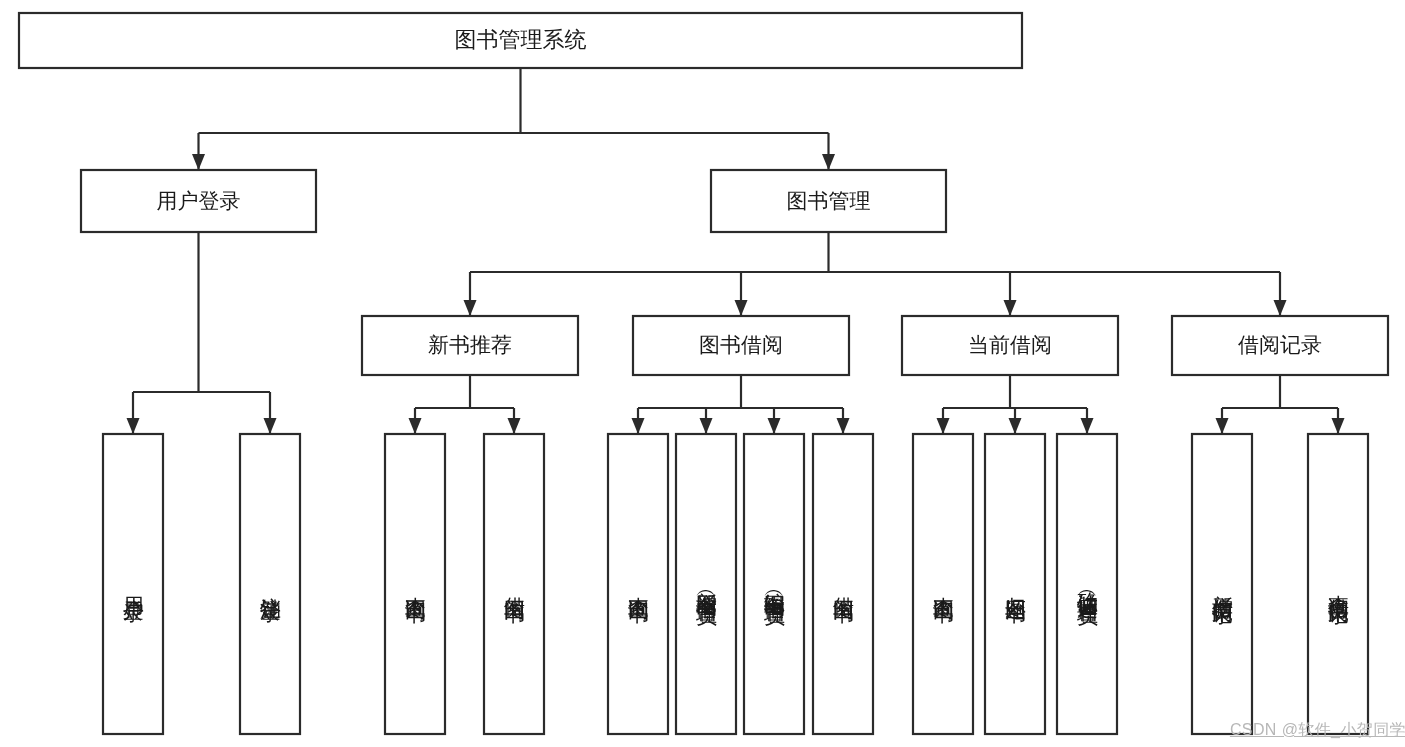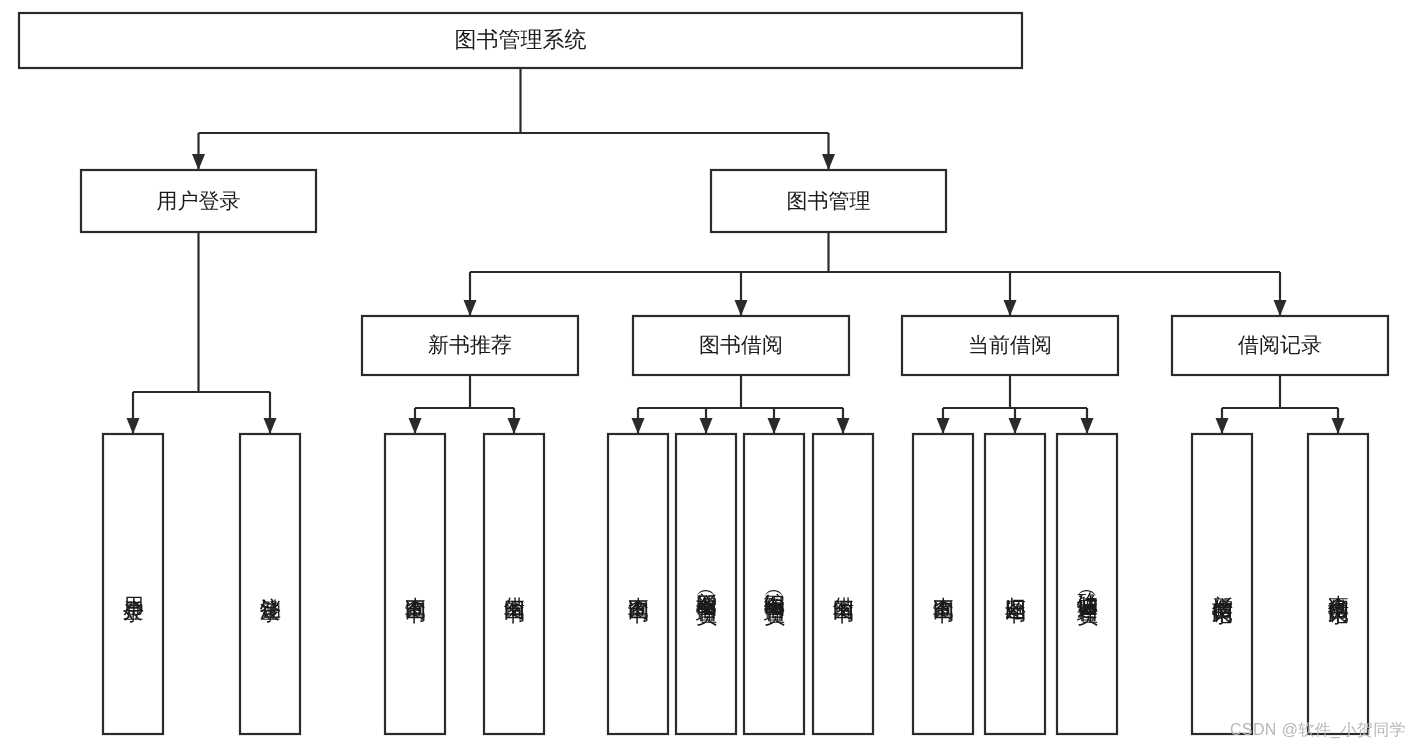--- a/index.html
+++ b/index.html
@@ -78,20 +78,21 @@
   .watermark {
     position: absolute;
     right: 12px;
     bottom: 6px;
     font-family: "Liberation Sans", "DejaVu Sans", sans-serif;
     font-size: 16px;
     color: #b7b7b7;
     letter-spacing: 0.4px;
     user-select: none;
     white-space: nowrap;
+    text-decoration: underline;
   }
 </style>
 </head>
 <body>
 
 <div id="diagram-root">
 
   <svg id="diagram-svg" viewBox="0 0 1405 747">
     <g id="connectors-layer">
         <line x1="520.5" y1="68" x2="520.5" y2="133" class="connector"></line>

